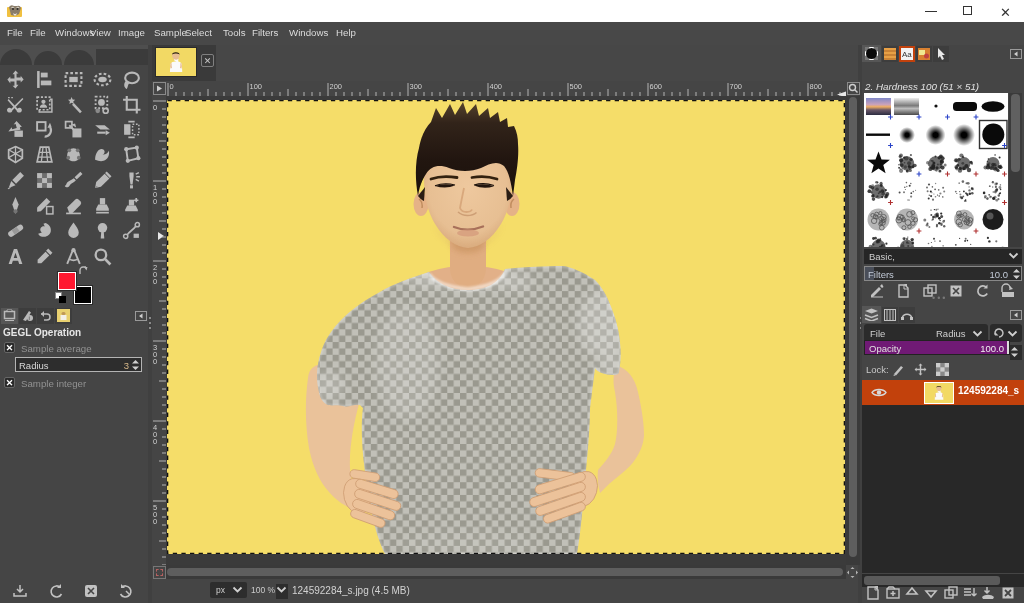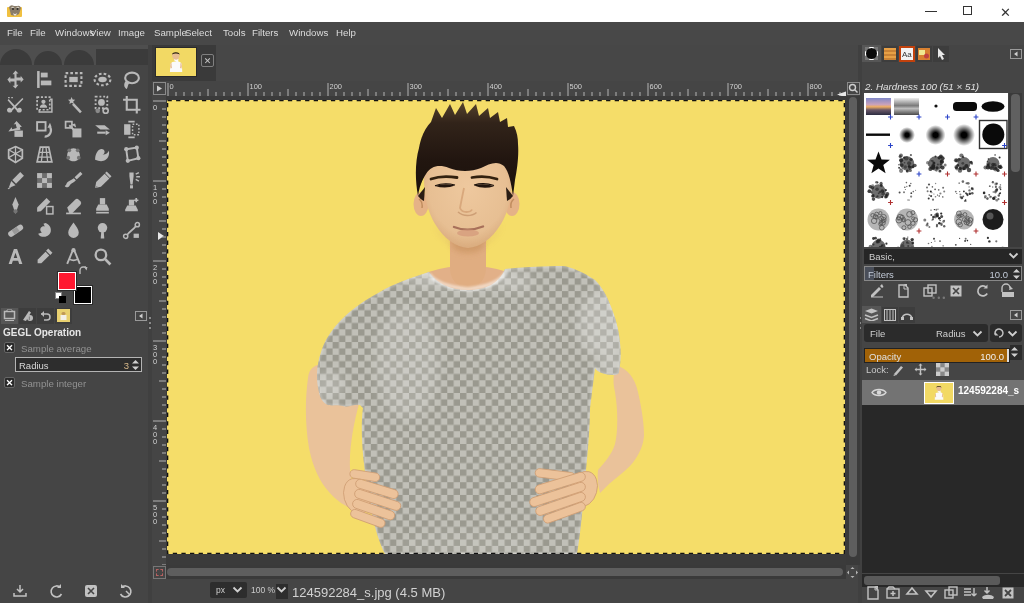--- a/index.html
+++ b/index.html
@@ -616,21 +616,21 @@
         <span class="abs" style="left:22px;top:2px"><svg width="11" height="11" viewBox="0 0 11 11">
             <path d="M1.5 3.5l4 4 4-4" fill="none" stroke="#cfcfcf" stroke-width="1.8"></path>
           </svg></span>
       </div>
 <div class="abs" style="left:97px;top:3px;width:40px;height:16px;color:#ccc">
  <span class="abs" style="left:2px;top:3px;font-size:8.5px">100 %</span>
         <span class="abs" style="left:27px;top:2px;width:12px;height:15px;background:#2d2d2d"><svg width="11" height="11" viewBox="0 0 11 11">
             <path d="M1.5 3.5l4 4 4-4" fill="none" stroke="#cfcfcf" stroke-width="1.8"></path>
           </svg></span>
       </div>
-<div class="abs" style="left:140px;top:6px;color:#d2d2d2;font-size:13px">124592284_s.jpg (4.5 MB)</div>
+<div class="abs" style="left:140px;top:6px;color:#d2d2d2;font-size:10px">124592284_s.jpg (4.5 MB)</div>
 </div>
   </div>
 <div class="abs" style="left:862px;top:45px;width:162px;height:558px;background:#454545">
     <div class="abs" style="left:0;top:0;width:162px;height:17px">
 <div class="abs" style="left:0px;top:0;width:19px;height:17px;background:#565656">
         <svg class="abs" style="left:2px;top:1px" width="15" height="15" viewBox="0 0 15 15">
           <rect x="1" y="1" width="13" height="13" fill="#fff"></rect>
           <rect x="1" y="1" width="4.3" height="4.3" fill="#777"></rect>
           <rect x="9.7" y="1" width="4.3" height="4.3" fill="#777"></rect>
           <rect x="5.4" y="5.4" width="4.3" height="4.3" fill="#777"></rect>
@@ -1191,21 +1191,21 @@
       </div>
 <div class="abs" style="left:128px;top:18px;width:32px;height:18px;background:#2b2b2b;border-radius:3px">
  <svg class="abs" style="left:3px;top:3px" width="12" height="12" viewBox="0 0 12 12">
           <path d="M2.5 8A4 4 0 1 1 6 10" fill="none" stroke="#c2c2c2" stroke-width="1.5"></path>
           <path d="M2 5v3.5h3.5z" fill="#c2c2c2"></path>
         </svg>
  <span class="abs" style="left:17px;top:4px"><svg width="11" height="11" viewBox="0 0 11 11">
             <path d="M1.5 3.5l4 4 4-4" fill="none" stroke="#cfcfcf" stroke-width="1.8"></path>
           </svg></span>
       </div>
-<div class="abs" style="left:2px;top:42px;width:146px;height:15px;background:#a16207;border:1px solid #222">
+<div class="abs" style="left:2px;top:34px;width:146px;height:15px;background:#701a75;border:1px solid #222">
  <span class="abs" style="left:4px;top:1.5px;color:#e0e0e0">Opacity</span>
  <span class="abs" style="right:5px;top:1.5px;color:#f0f0f0">100.0</span>
  <div class="abs" style="right:0;top:0;width:2px;height:13px;background:#ddd"></div>
       </div>
 <div class="abs" style="left:148px;top:39px;width:12px;height:15px;background:#2b2b2b"><svg width="9" height="14" viewBox="0 0 9 14">
           <path d="M1 5.5l3.5-3.5L8 5.5z" fill="#cfcfcf"></path>
           <path d="M1 8.5l3.5 3.5L8 8.5z" fill="#cfcfcf"></path>
         </svg></div>
 <div class="abs" style="left:4px;top:58px;color:#c8c8c8">Lock:</div>
 <svg class="abs" style="left:30px;top:57px" width="13" height="13">
@@ -1217,21 +1217,21 @@
       </svg>
 <svg class="abs" style="left:74px;top:57px" width="13" height="13">
         <rect width="13" height="13" fill="#888"></rect>
         <rect width="4.3" height="4.3" fill="#ccc"></rect>
         <rect x="8.7" width="4.3" height="4.3" fill="#ccc"></rect>
         <rect x="4.3" y="4.3" width="4.3" height="4.3" fill="#ccc"></rect>
         <rect y="8.7" width="4.3" height="4.3" fill="#ccc"></rect>
         <rect x="8.7" y="8.7" width="4.3" height="4.3" fill="#ccc"></rect>
       </svg>
 <div class="abs" style="left:0;top:74px;width:162px;height:193px;background:#282828"></div>
-<div class="abs" style="left:0;top:74px;width:162px;height:25px;background:#737373">
+<div class="abs" style="left:0;top:74px;width:162px;height:25px;background:#c2410c">
  <svg class="abs" style="left:9px;top:7px" width="16" height="11" viewBox="0 0 16 11">
           <path d="M1 5.5C4 1.5 12 1.5 15 5.5 12 9.5 4 9.5 1 5.5z" fill="none" stroke="#d8d8d8" stroke-width="1.3"></path>
           <circle cx="8" cy="5.5" r="2.2" fill="#d8d8d8"></circle>
         </svg>
  <div class="abs" style="left:62px;top:1.5px;width:30px;height:22px;background:#fff"><svg width="28" height="20" style="margin:1px" viewBox="0 0 28 20">
             <rect width="28" height="20" style="margin:1px" fill="#f2d964"></rect>
 <g transform="scale(0.7) translate(3.6 2.2) scale(0.82)">
 <path d="M17.6 10.5 L17.6 12.2 Q19 13.4 20.9 13.6 L15.6 14.3 Q13.4 15.4 13 17.6 L12.6 26.5 L27.6 26.5 L27.2 17.6 Q26.8 15.1 24.6 14.3 L22.5 13.6 Q23 12.4 23 10.5 Z" fill="#fafafa"></path>
 <path d="M17.2 3.8 Q15.3 4.1 15.3 6.6 Q15.4 9.3 17.1 10.6 Q18.4 11.5 20.2 11.5 Q21.3 11.5 22.6 10.6 Q24.2 9.3 24.3 6.6 Q24.3 4.1 22.4 3.8 Z" fill="#e8bd92"></path>
 <path d="M15 6 Q15 2.6 19.8 2.4 Q24.6 2.6 24.6 6 L24.1 5 Q22 3.7 19.8 3.9 Q17.6 3.7 15.5 5 Z" fill="#241812"></path>

